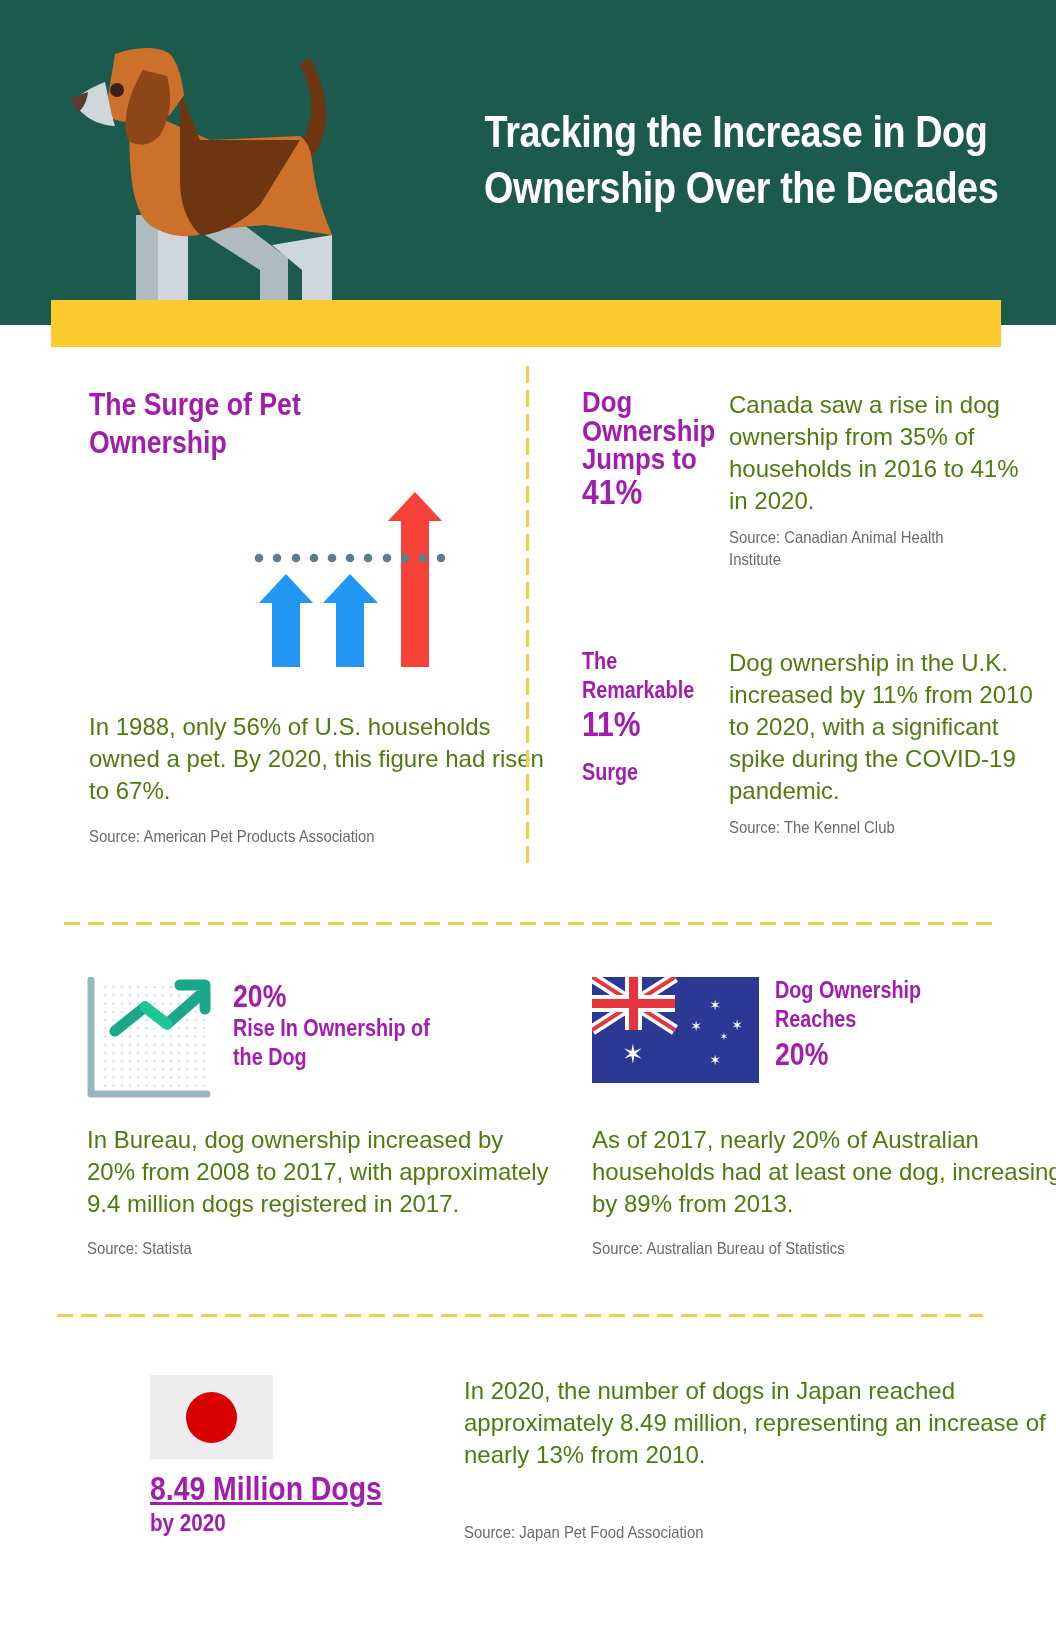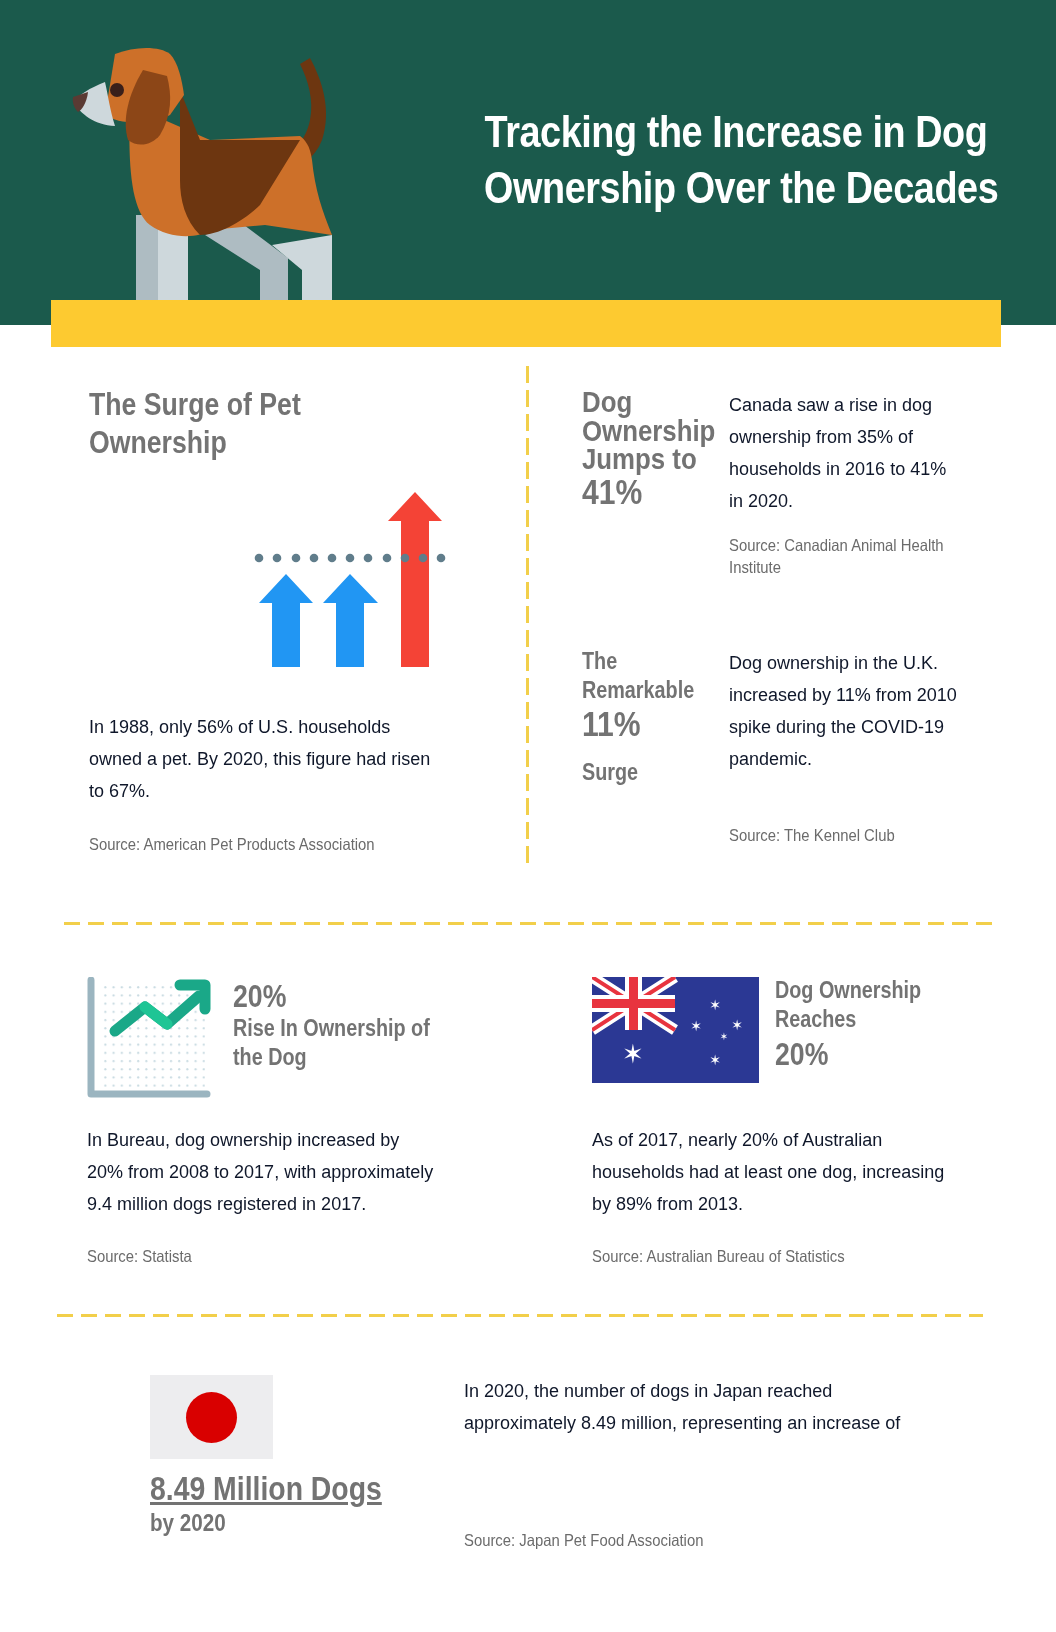--- a/index.html
+++ b/index.html
@@ -5,23 +5,23 @@
   * { margin:0; padding:0; box-sizing:border-box; }
   html, body { width:1056px; height:1632px; background:#ffffff; overflow:hidden; }
   body { position:relative; font-family:"Liberation Sans", sans-serif; }
   .abs { position:absolute; }
   .header-bg { left:0; top:0; width:1056px; height:325px; background:#1b5a4c; }
   .yellow-bar { left:51px; top:300px; width:950px; height:47px; background:#fdca30; }
   .title { left:436px; top:104px; width:600px; text-align:center; color:#ffffff;
            font-weight:bold; font-size:45px; line-height:56px; letter-spacing:-0.5px; }
   .title .line { display:block; transform:scaleX(0.84); transform-origin:center; white-space:nowrap; }
   .cond { display:block; transform:scaleX(0.86); transform-origin:left center; white-space:nowrap; }
-  .h-green { color:#737373; font-weight:bold; }
-  .body-text { color:#0f172a; font-size:18px; line-height:32px; white-space:nowrap; }
-  .source { color:#6b6b6b; font-size:16.5px; line-height:22px; white-space:nowrap;margin-top:8px; }
+  .h-green { color:#a21caf; font-weight:bold; }
+  .body-text { color:#4d7c0f; font-size:24px; line-height:32px; white-space:nowrap; }
+  .source { color:#6b6b6b; font-size:16.5px; line-height:22px; white-space:nowrap; }
   .source .cond { transform:scaleX(0.9); }
   .vdash { left:526px; top:366px; width:3px; height:498px;
            background:repeating-linear-gradient(to bottom,#f2cf4a 0,#f2cf4a 17px,transparent 17px,transparent 24px); }
   .hdash { height:3px; background:repeating-linear-gradient(to right,#f2cf4a 0,#f2cf4a 16px,transparent 16px,transparent 24px); }
 </style>
 </head>
 <body>
 
 <div class="abs header-bg"></div>
 
@@ -126,20 +126,21 @@
   </div>
   <div class="abs h-green" style="left:582px;top:704px;font-size:35px;line-height:40px;">
     <span class="cond">11%</span>
   </div>
   <div class="abs h-green" style="left:582px;top:758px;font-size:23px;line-height:28.5px;">
     <span class="cond">Surge</span>
   </div>
   <div class="abs body-text" style="left:729px;top:647px;">
     <div>Dog ownership in the U.K.</div>
     <div>increased by 11% from 2010</div>
+    <div>to 2020, with a significant</div>
     <div>spike during the COVID-19</div>
     <div>pandemic.</div>
   </div>
   <div class="abs source" style="left:729px;top:816px;">
     <span class="cond">Source: The Kennel Club</span>
   </div>
 </section>
 
 <div class="abs hdash" style="left:64px;top:922px;width:928px;"></div>
 
@@ -228,17 +229,18 @@
   </div>
   <div class="abs h-green" style="left:150px;top:1470px;font-size:33px;line-height:38px;text-decoration:underline;">
     <span class="cond">8.49 Million Dogs</span>
   </div>
   <div class="abs h-green" style="left:150px;top:1508px;font-size:24px;line-height:30px;">
     <span class="cond">by 2020</span>
   </div>
   <div class="abs body-text" style="left:464px;top:1375px;">
     <div>In 2020, the number of dogs in Japan reached</div>
     <div>approximately 8.49 million, representing an increase of</div>
+    <div>nearly 13% from 2010.</div>
   </div>
   <div class="abs source" style="left:464px;top:1521px;">
     <span class="cond">Source: Japan Pet Food Association</span>
   </div>
 </section>
 
 </body></html>

